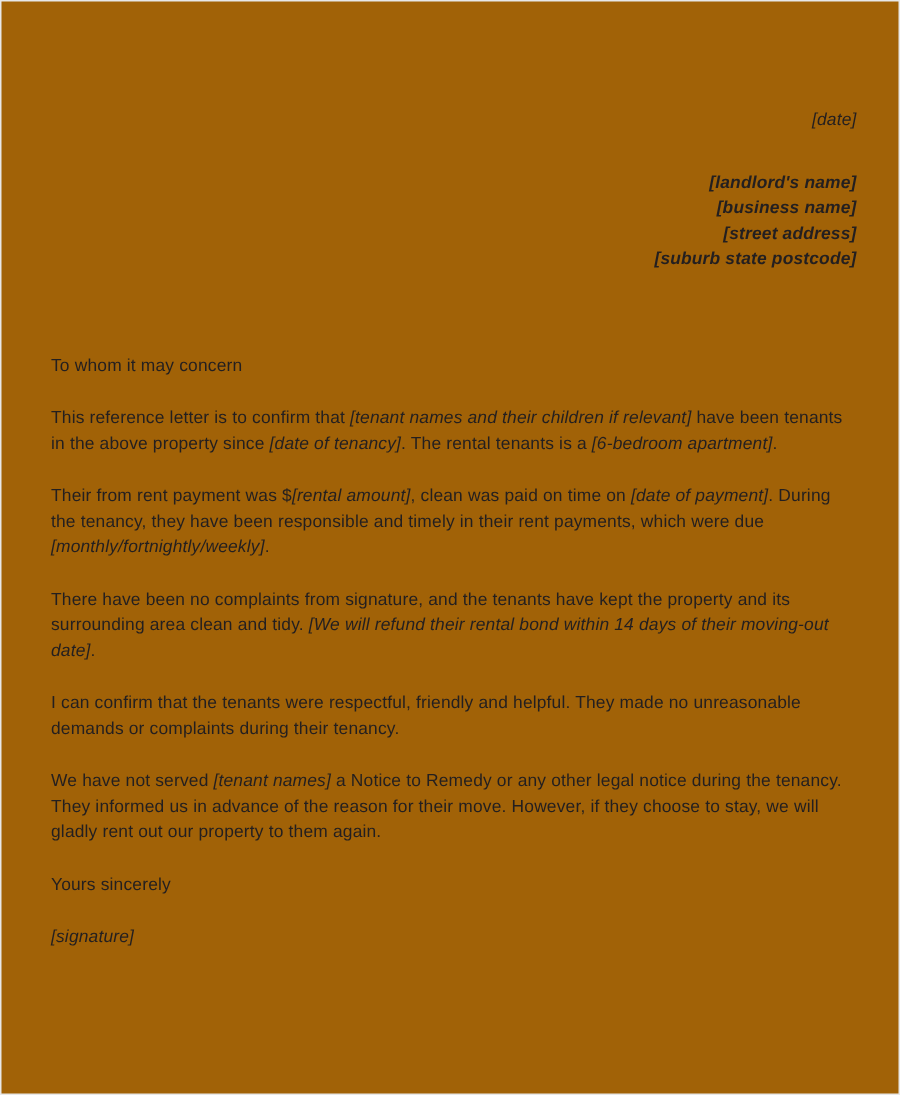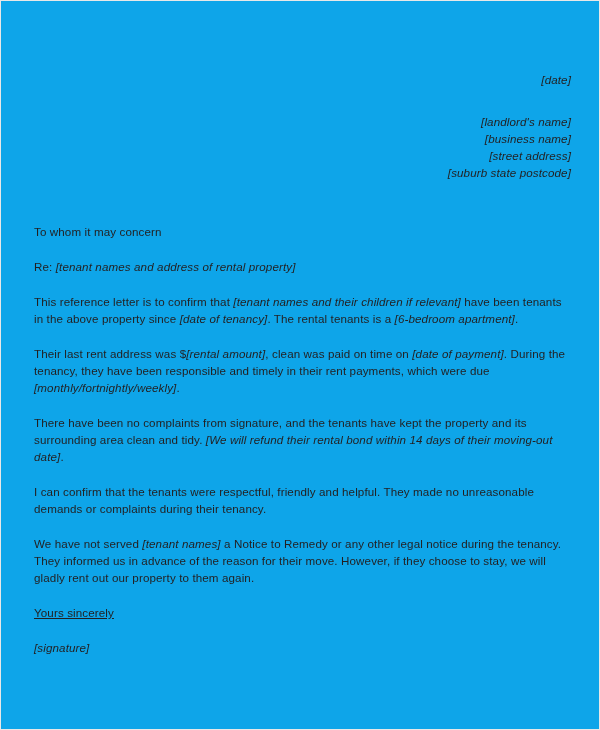--- a/index.html
+++ b/index.html
@@ -9,21 +9,21 @@
     background: #ffffff;
   }
   body {
     font-family: "Liberation Sans", sans-serif;
   }
   .page {
     position: relative;
     width: 600px;
     height: 730px;
     box-sizing: border-box;
-    background: #0ea5e9;
+    background: #a16207;
     border: 1px solid #e8e8e8;
     overflow: hidden;
   }
   .sheet {
     position: absolute;
     left: 33px;
     top: 0;
     width: 537px;
     height: 730px;
   }
@@ -46,34 +46,34 @@
   }
   .address-block {
     position: absolute;
     top: 112px;
     right: 0;
     text-align: right;
     width: 100%;
   }
   .address-block div {
     white-space: nowrap;
+    font-weight: bold;
   }
   
   .body-flow {
     position: absolute;
     top: 222px;
     left: 0;
     width: 537px;
   }
   .body-flow p {
-    margin: 0 0 18px 0;
+    margin: 12px 0 18px 0;
   }
   .signoff {
     margin-top: 0;
-    text-decoration: underline;
   }
 </style>
 </head>
 <body>
 
 <div class="page">
   <div class="sheet doc-text">
 
     <div class="date-line">
       <em>[date]</em>
@@ -93,30 +93,27 @@
         <em>[suburb state postcode]</em>
       </div>
     </div>
 
     <div class="body-flow">
 
       <p>
         <span>To whom it may concern</span>
       </p>
 
-      <p>
-        <span>Re: </span><em>[tenant names and address of rental property]</em>
-      </p>
 
       <p>
         <span>This reference letter is to confirm that </span><em>[tenant names and their children if relevant]</em><span> have been tenants in the above property since </span><em>[date of tenancy]</em><span>. The rental tenants is a </span><em>[6-bedroom apartment]</em><span>.</span>
       </p>
 
       <p>
-        <span>Their last rent address was $</span><em>[rental amount]</em><span>, clean was paid on time on </span><em>[date of payment]</em><span>. During the tenancy, they have been responsible and timely in their rent payments, which were due </span><em>[monthly/fortnightly/weekly]</em><span>.</span>
+        <span>Their from rent payment was $</span><em>[rental amount]</em><span>, clean was paid on time on </span><em>[date of payment]</em><span>. During the tenancy, they have been responsible and timely in their rent payments, which were due </span><em>[monthly/fortnightly/weekly]</em><span>.</span>
       </p>
 
       <p>
         <span>There have been no complaints from signature, and the tenants have kept the property and its surrounding area clean and tidy. </span><em>[We will refund their rental bond within 14 days of their moving-out date]</em><span>.</span>
       </p>
 
       <p>
         <span>I can confirm that the tenants were respectful, friendly and helpful. They made no unreasonable demands or complaints during their tenancy.</span>
       </p>
 

